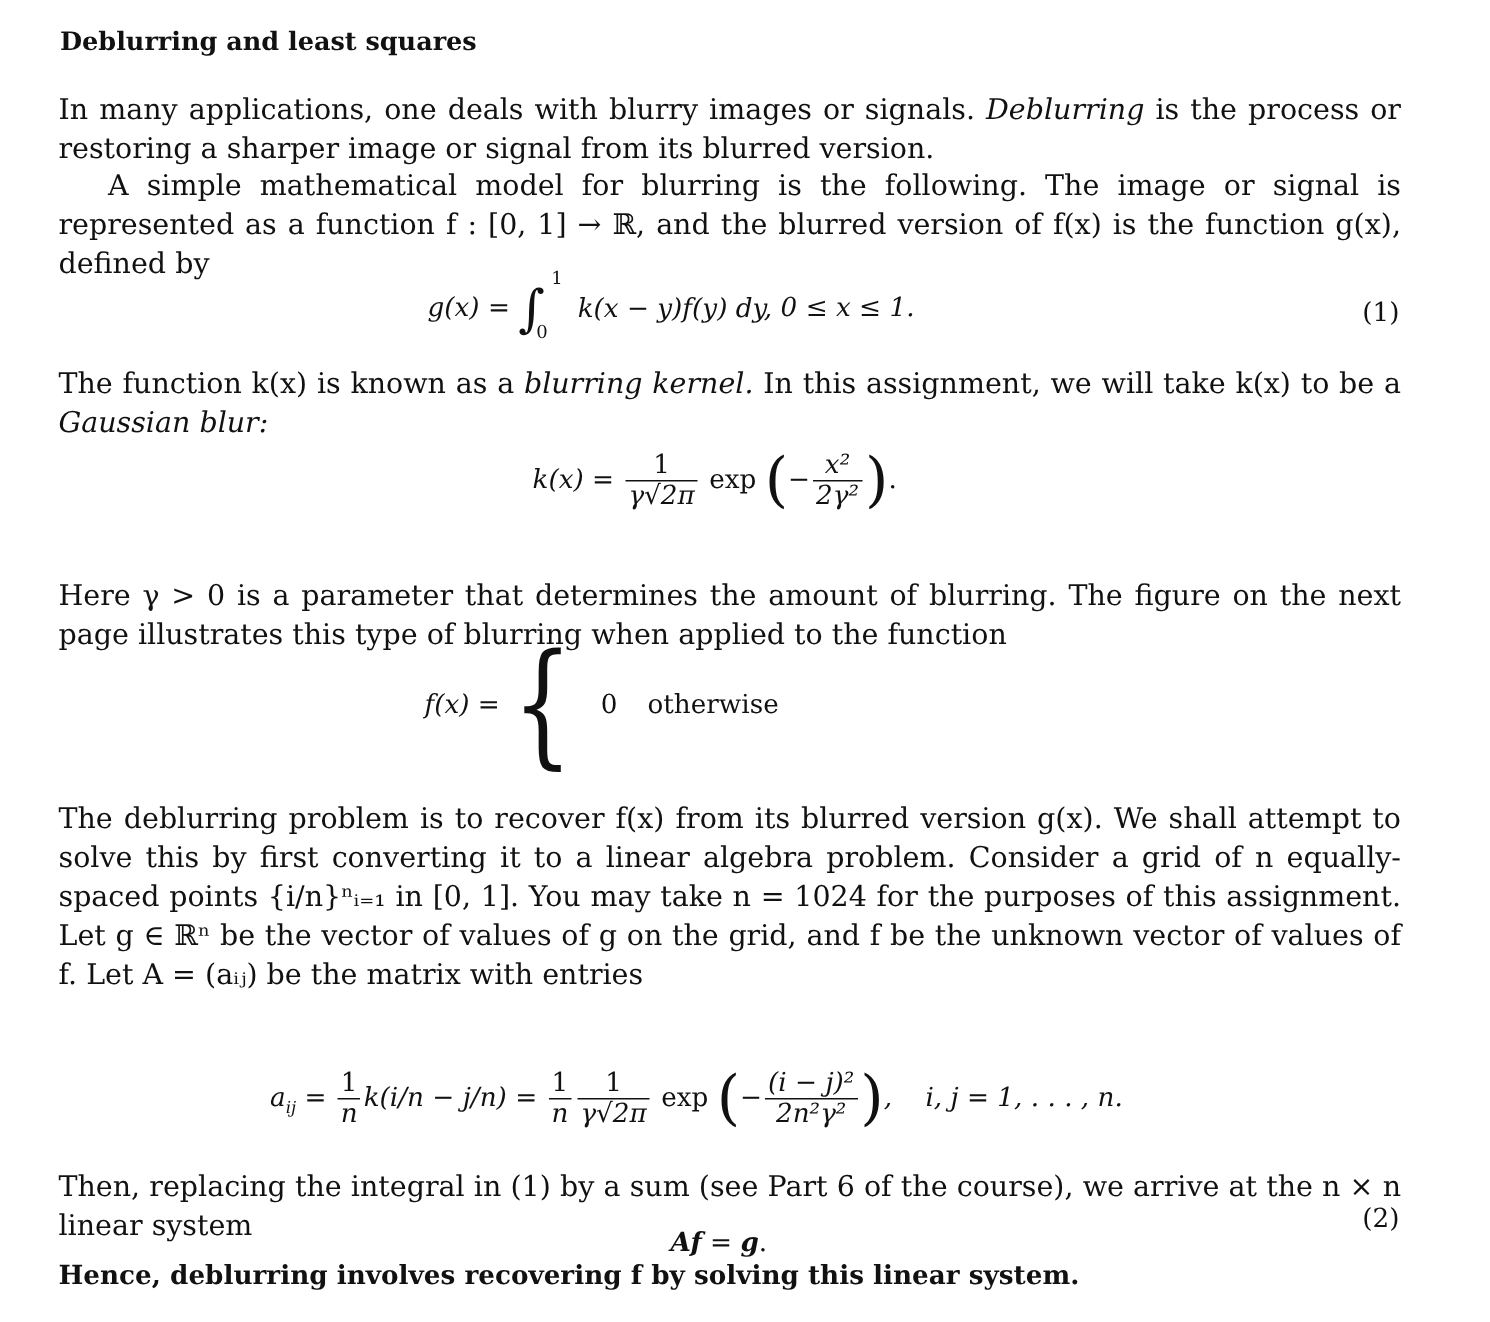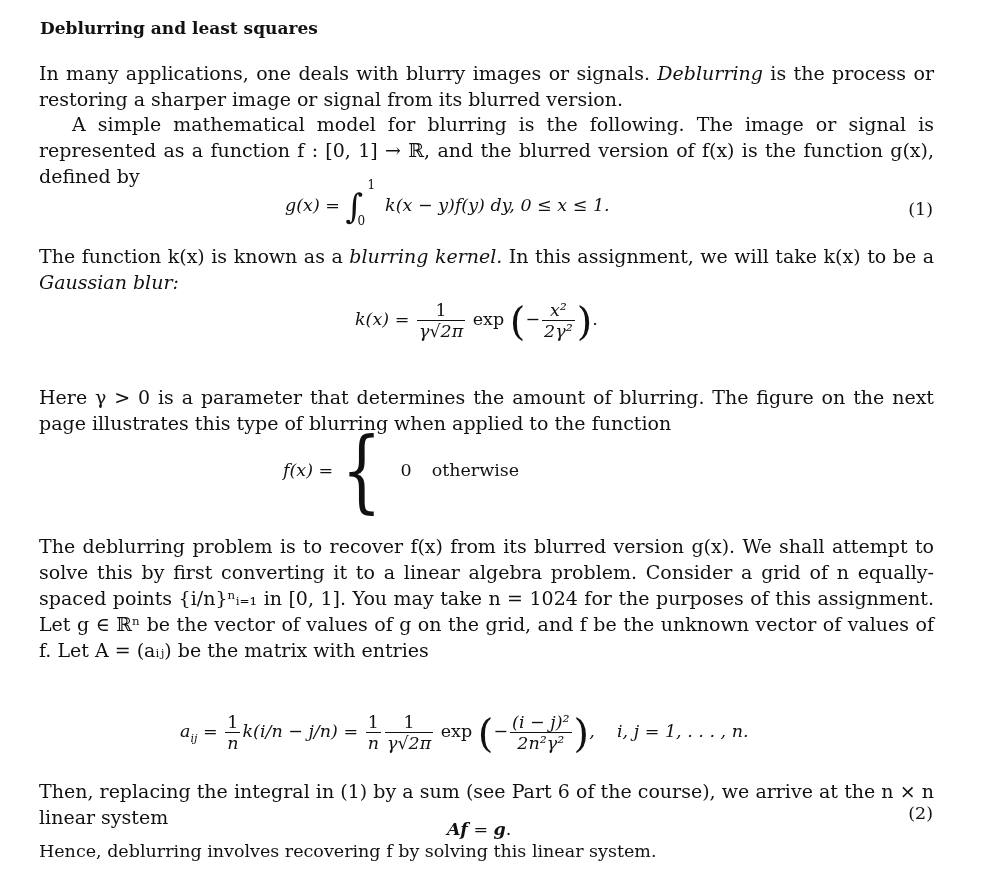--- a/index.html
+++ b/index.html
@@ -4,21 +4,21 @@
 <style>
   html, body { margin: 0; padding: 0; background: #ffffff; }
   body {
     width: 993px; height: 881px; position: relative; overflow: hidden;
     font-family: "DejaVu Serif", "Liberation Serif", serif;
     color: #111; font-size: 17.5px;
   }
   .abs { position: absolute; white-space: nowrap; }
   .title { left: 40px; top: 18px; font-size: 17px; font-weight: bold; }
   .para { left: 39px; font-size: 19px; line-height: 26px; width: 895px; white-space: normal; text-align: justify; }
-  .line { left: 39px; font-size: 17.5px; }
+  .line { left: 39px; font-size: 17.5px; font-weight: bold; }
   i, .it { font-style: italic; }
   .eqnum { right: 60px; font-size: 17.5px; }
   .frac { display: inline-block; vertical-align: middle; text-align: center; margin: 0 2px; }
   .frac > span { display: block; padding: 0 2px; line-height: 1.15; }
   .frac > span.num { border-bottom: 1px solid #111; }
   .big-paren { font-size: 40px; vertical-align: middle; line-height: 1; font-weight: 200; }
   .sub { font-size: 11px; vertical-align: sub; }
   .brace { font-size: 90px; line-height: 1; transform: scaleX(0.7); display: inline-block; font-weight: 100; }
   .case-table { border-collapse: collapse; }
   .case-table td { padding: 0 10px; text-align: center; font-size: 17.5px; line-height: 26px; }

